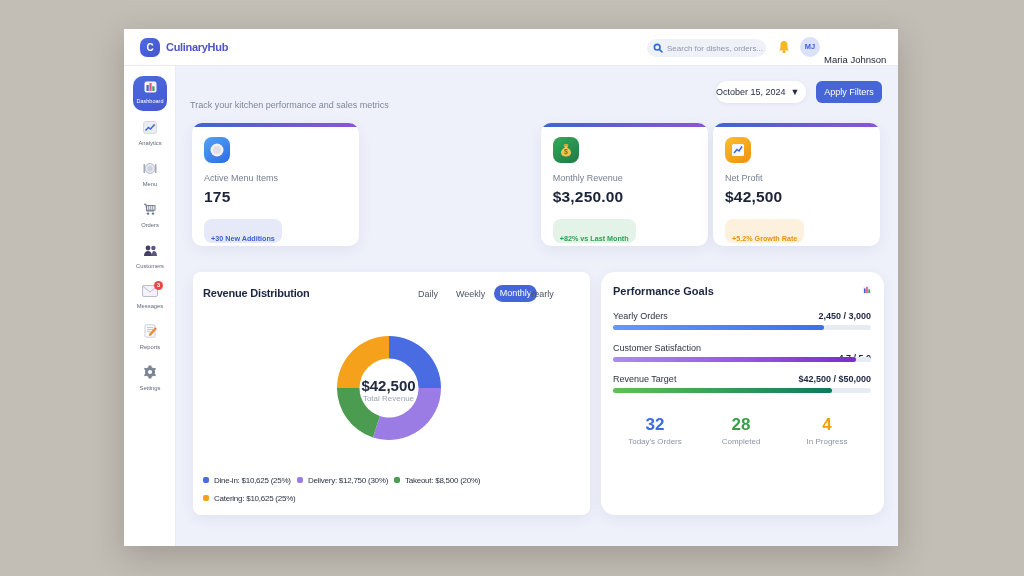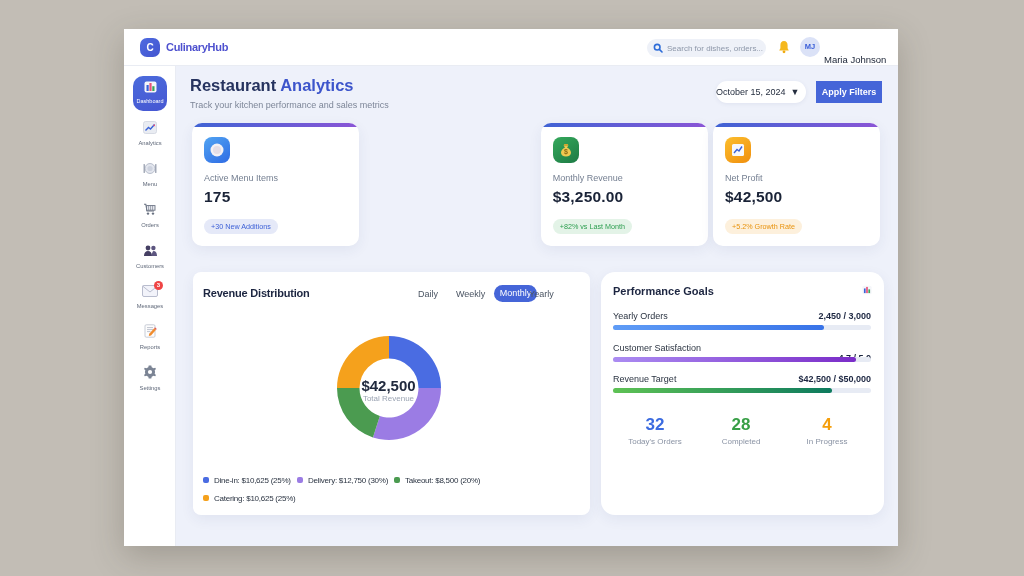--- a/index.html
+++ b/index.html
@@ -22,28 +22,28 @@
 #dashTile svg { margin-top:5px; }
 #dashTile .lb { color:#fff; font-size:5.5px; margin-top:1px; }
 .sitem { position:absolute; left:0; width:52px; text-align:center; }
 .sitem .lb { font-size:5.8px; color:#5f6879; margin-top:2px; }
 .badge-red { position:absolute; width:9px; height:9px; border-radius:50%; background:#ef4444; color:#fff; font-size:6px; line-height:9px; text-align:center; font-weight:bold; }
 
 #h1 { position:absolute; left:66px; top:47px; font-size:16.5px; font-weight:bold; color:#26335f; letter-spacing:0px; }
 #h1 span { color:#3d55cb; }
 #sub { position:absolute; left:66px; top:71px; font-size:9px; color:#7d8698; }
 #datepill { position:absolute; left:592px; top:52px; width:90px; height:22px; background:#fff; border-radius:11px; box-shadow:0 1px 4px rgba(50,60,120,.08); font-size:9px; color:#252e3f; line-height:22px; }
-#applybtn { position:absolute; left:692px; top:52px; width:66px; height:22px; background:#4565d8; border-radius:0; color:#fff; font-size:9px; font-weight:bold; text-align:center; line-height:22px; }
+#applybtn { position:absolute; left:692px; top:52px; width:66px; height:22px; background:#4565d8; border-radius:6px; color:#fff; font-size:9px; font-weight:normal; text-align:center; line-height:22px; }
 
 .card { position:absolute; top:94px; width:167px; height:123px; background:#fff; border-radius:10px; box-shadow:0 4px 14px rgba(40,60,120,.07); overflow:hidden; }
 .card .bar { position:absolute; left:0; top:0; width:100%; height:4px; background:linear-gradient(90deg,#3f63d4,#8b55d6); }
 .card .ico { position:absolute; left:12px; top:14px; width:26px; height:26px; border-radius:8px; }
 .card .lbl { position:absolute; left:12px; top:50px; font-size:9px; color:#747f91; }
 .card .val { position:absolute; left:12px; top:65px; font-size:15.5px; font-weight:bold; color:#1a2337; letter-spacing:.2px; }
-.card .pill { position:absolute; left:12px; top:96px; height:15px; border-radius:8px; font-size:7.2px; font-weight:normal; line-height:15px; padding:0 7px; }
+.card .pill { position:absolute; left:12px; top:96px; height:15px; border-radius:8px; font-size:7.2px; font-weight:bold; line-height:15px; padding:12px 7px; }
 
 #revpanel { position:absolute; left:69px; top:243px; width:397px; height:243px; background:#fff; border-radius:8px; box-shadow:0 4px 14px rgba(40,60,120,.07); }
 #perfpanel { position:absolute; left:477px; top:243px; width:283px; height:243px; background:#fff; border-radius:14px; box-shadow:0 4px 14px rgba(40,60,120,.07); }
 .ptitle { font-size:11px; font-weight:bold; color:#1c2540; }
 .tab { position:absolute; top:17px; font-size:9px; color:#4b5563; }
 #tabM { position:absolute; left:301px; top:13px; width:43px; height:17px; background:#4565d8; border-radius:9px; color:#fff; font-size:9px; text-align:center; line-height:17px; }
 .lrow { position:absolute; font-size:8px; letter-spacing:-0.25px; color:#2b3442; }
 .dot { display:inline-block; width:6px; height:6px; border-radius:2px; margin-right:5px; position:relative; top:0px; }
 
 .prow-label { position:absolute; left:12px; font-size:9px; color:#2b3442; }
@@ -144,21 +144,20 @@
     </div>
     <div class="sitem" style="top:299px">
       <svg width="14" height="14" viewBox="0 0 14 14">
           <path fill="#7b8494" d="M7 0.5 L8.3 0.5 L8.7 2.3 A5 5 0 0 1 10.5 3.3 L12.2 2.7 L13 3.9 L11.7 5.2 A5 5 0 0 1 11.7 8.8 L13 10.1 L12.2 11.3 L10.5 10.7 A5 5 0 0 1 8.7 11.7 L8.3 13.5 L5.7 13.5 L5.3 11.7 A5 5 0 0 1 3.5 10.7 L1.8 11.3 L1 10.1 L2.3 8.8 A5 5 0 0 1 2.3 5.2 L1 3.9 L1.8 2.7 L3.5 3.3 A5 5 0 0 1 5.3 2.3 L5.7 0.5 Z"></path>
           <circle cx="7" cy="7" r="2.1" fill="#fff"></circle>
         </svg>
       <div class="lb">Settings</div>
     </div>
   </div>
 
-  <div id="h1">Restaurant <span>Analytics</span></div>
   <div id="sub">Track your kitchen performance and sales metrics</div>
   <div id="datepill">October 15, 2024 &nbsp;▼</div>
   <div id="applybtn">Apply Filters</div>
 
   <div class="card" style="left:68px">
     <div class="bar"></div>
     <div class="ico" style="background:linear-gradient(145deg,#51a4f2,#2f6be4)">
       <svg width="26" height="26" viewBox="0 0 26 26">
           <circle cx="13" cy="13" r="6.5" fill="#f3f0f4"></circle>
           <circle cx="13" cy="13" r="4" fill="#e4dde6"></circle>

